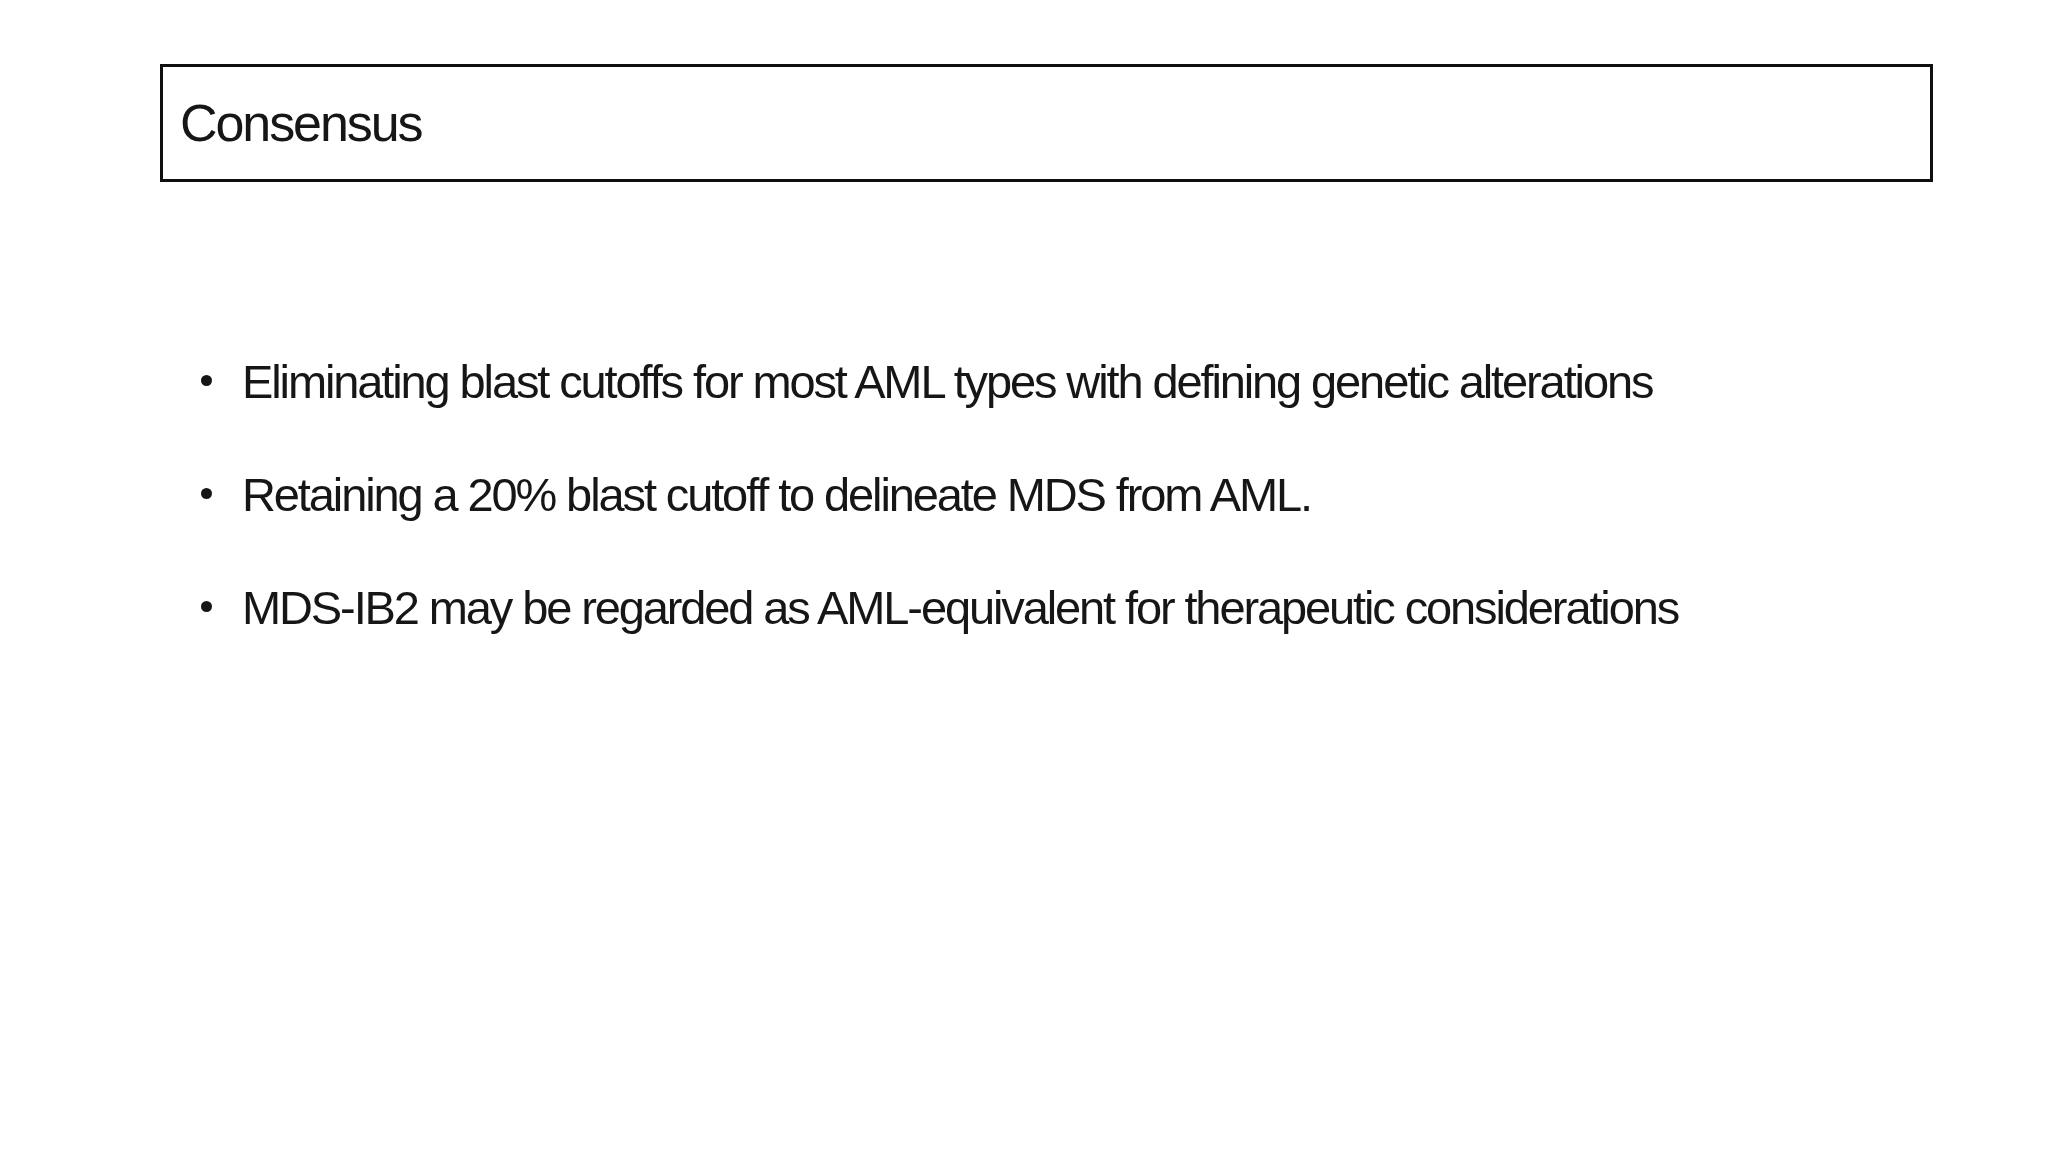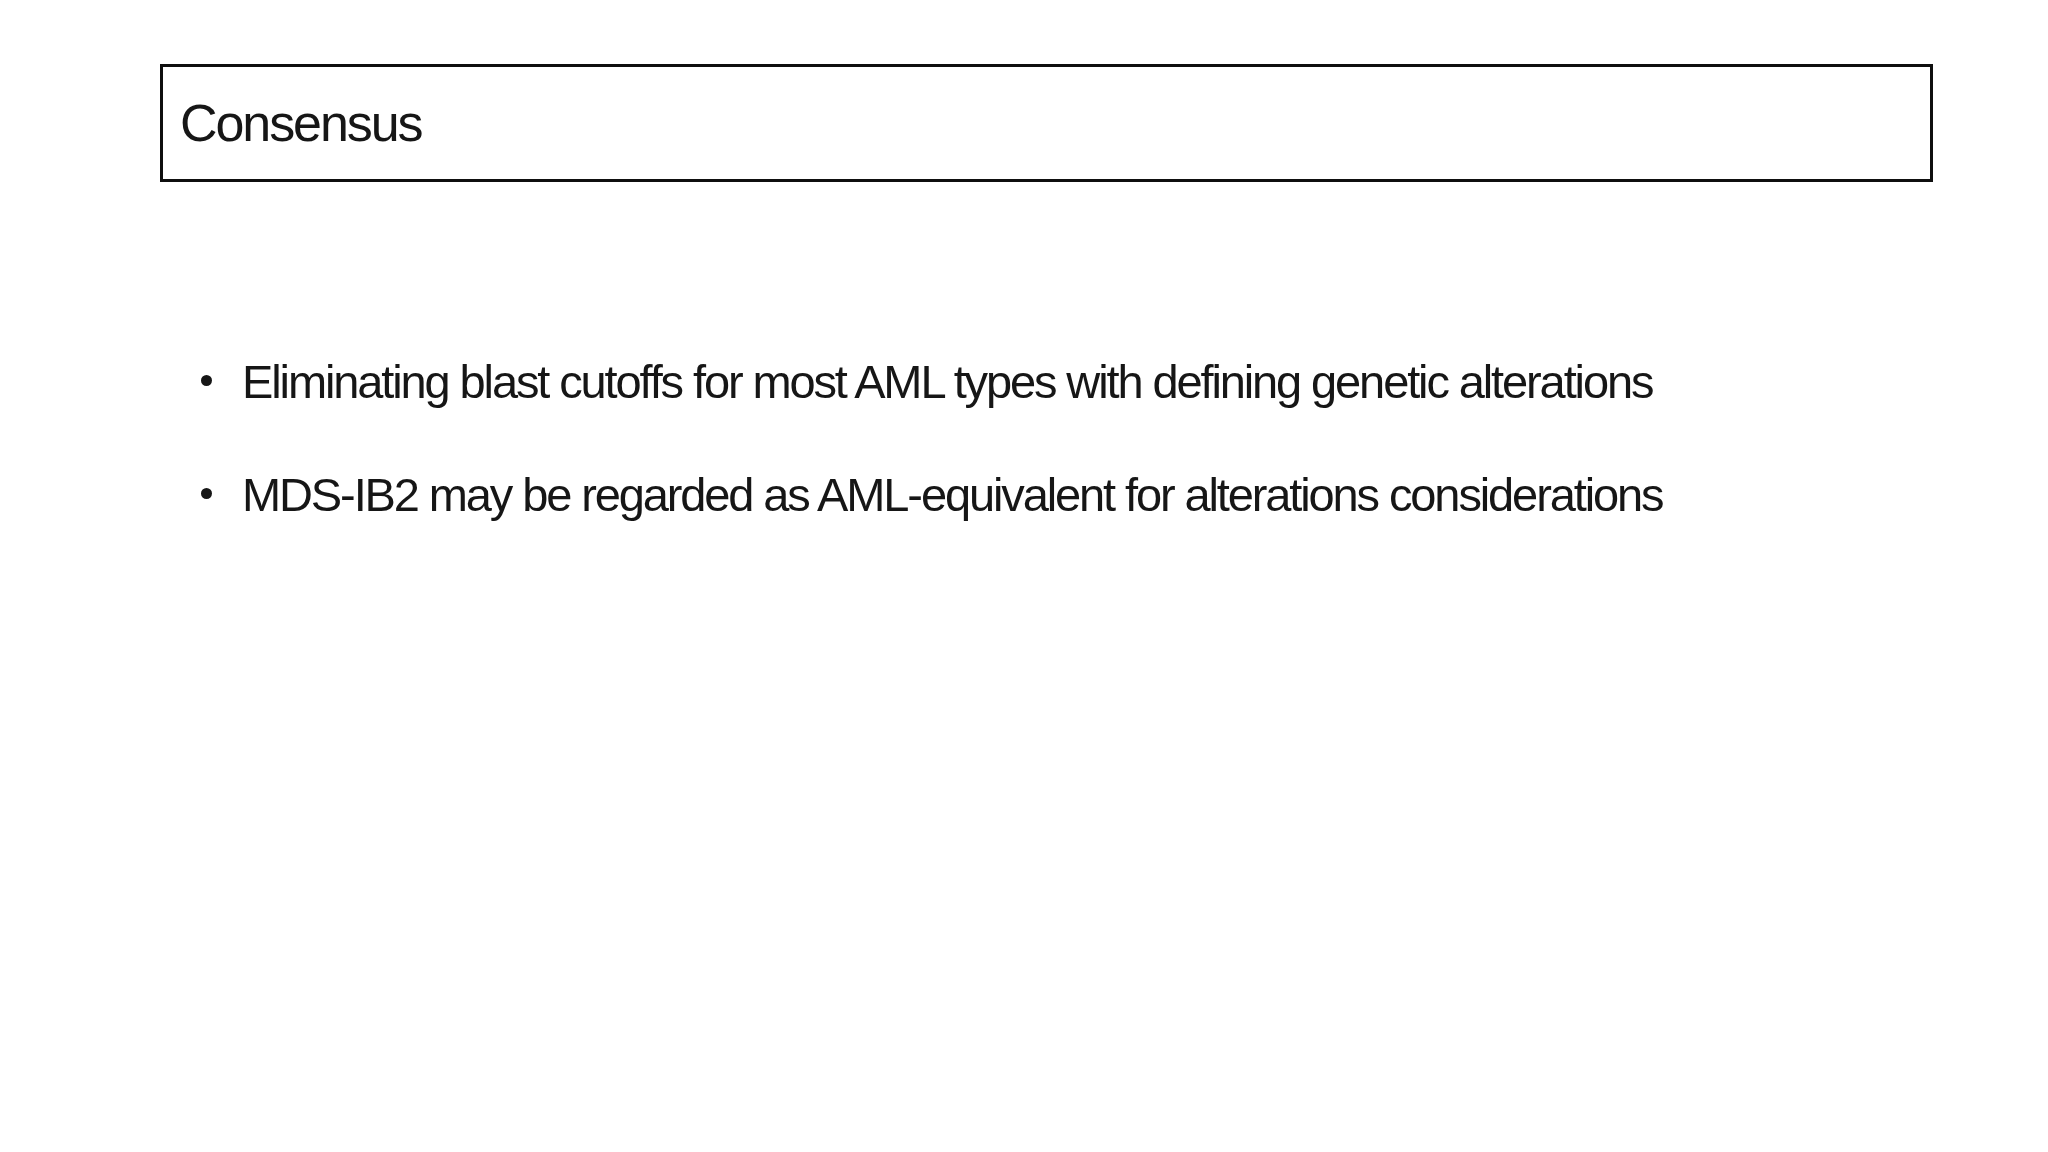--- a/index.html
+++ b/index.html
@@ -82,17 +82,21 @@
     <span class="title">Consensus</span>
   </div>
 
   <ul class="bullets">
     <li>
       <span class="dot"></span>
       <span>Eliminating blast cutoffs for most AML types with defining genetic alterations</span>
     </li>
     <li>
       <span class="dot"></span>
-      <span>MDS-IB2 may be regarded as AML-equivalent for alterations considerations</span>
+      <span>Retaining a 20% blast cutoff to delineate MDS from AML.</span>
+    </li>
+    <li>
+      <span class="dot"></span>
+      <span>MDS-IB2 may be regarded as AML-equivalent for therapeutic considerations</span>
     </li>
   </ul>
 
 </div>
 
 </body></html>

